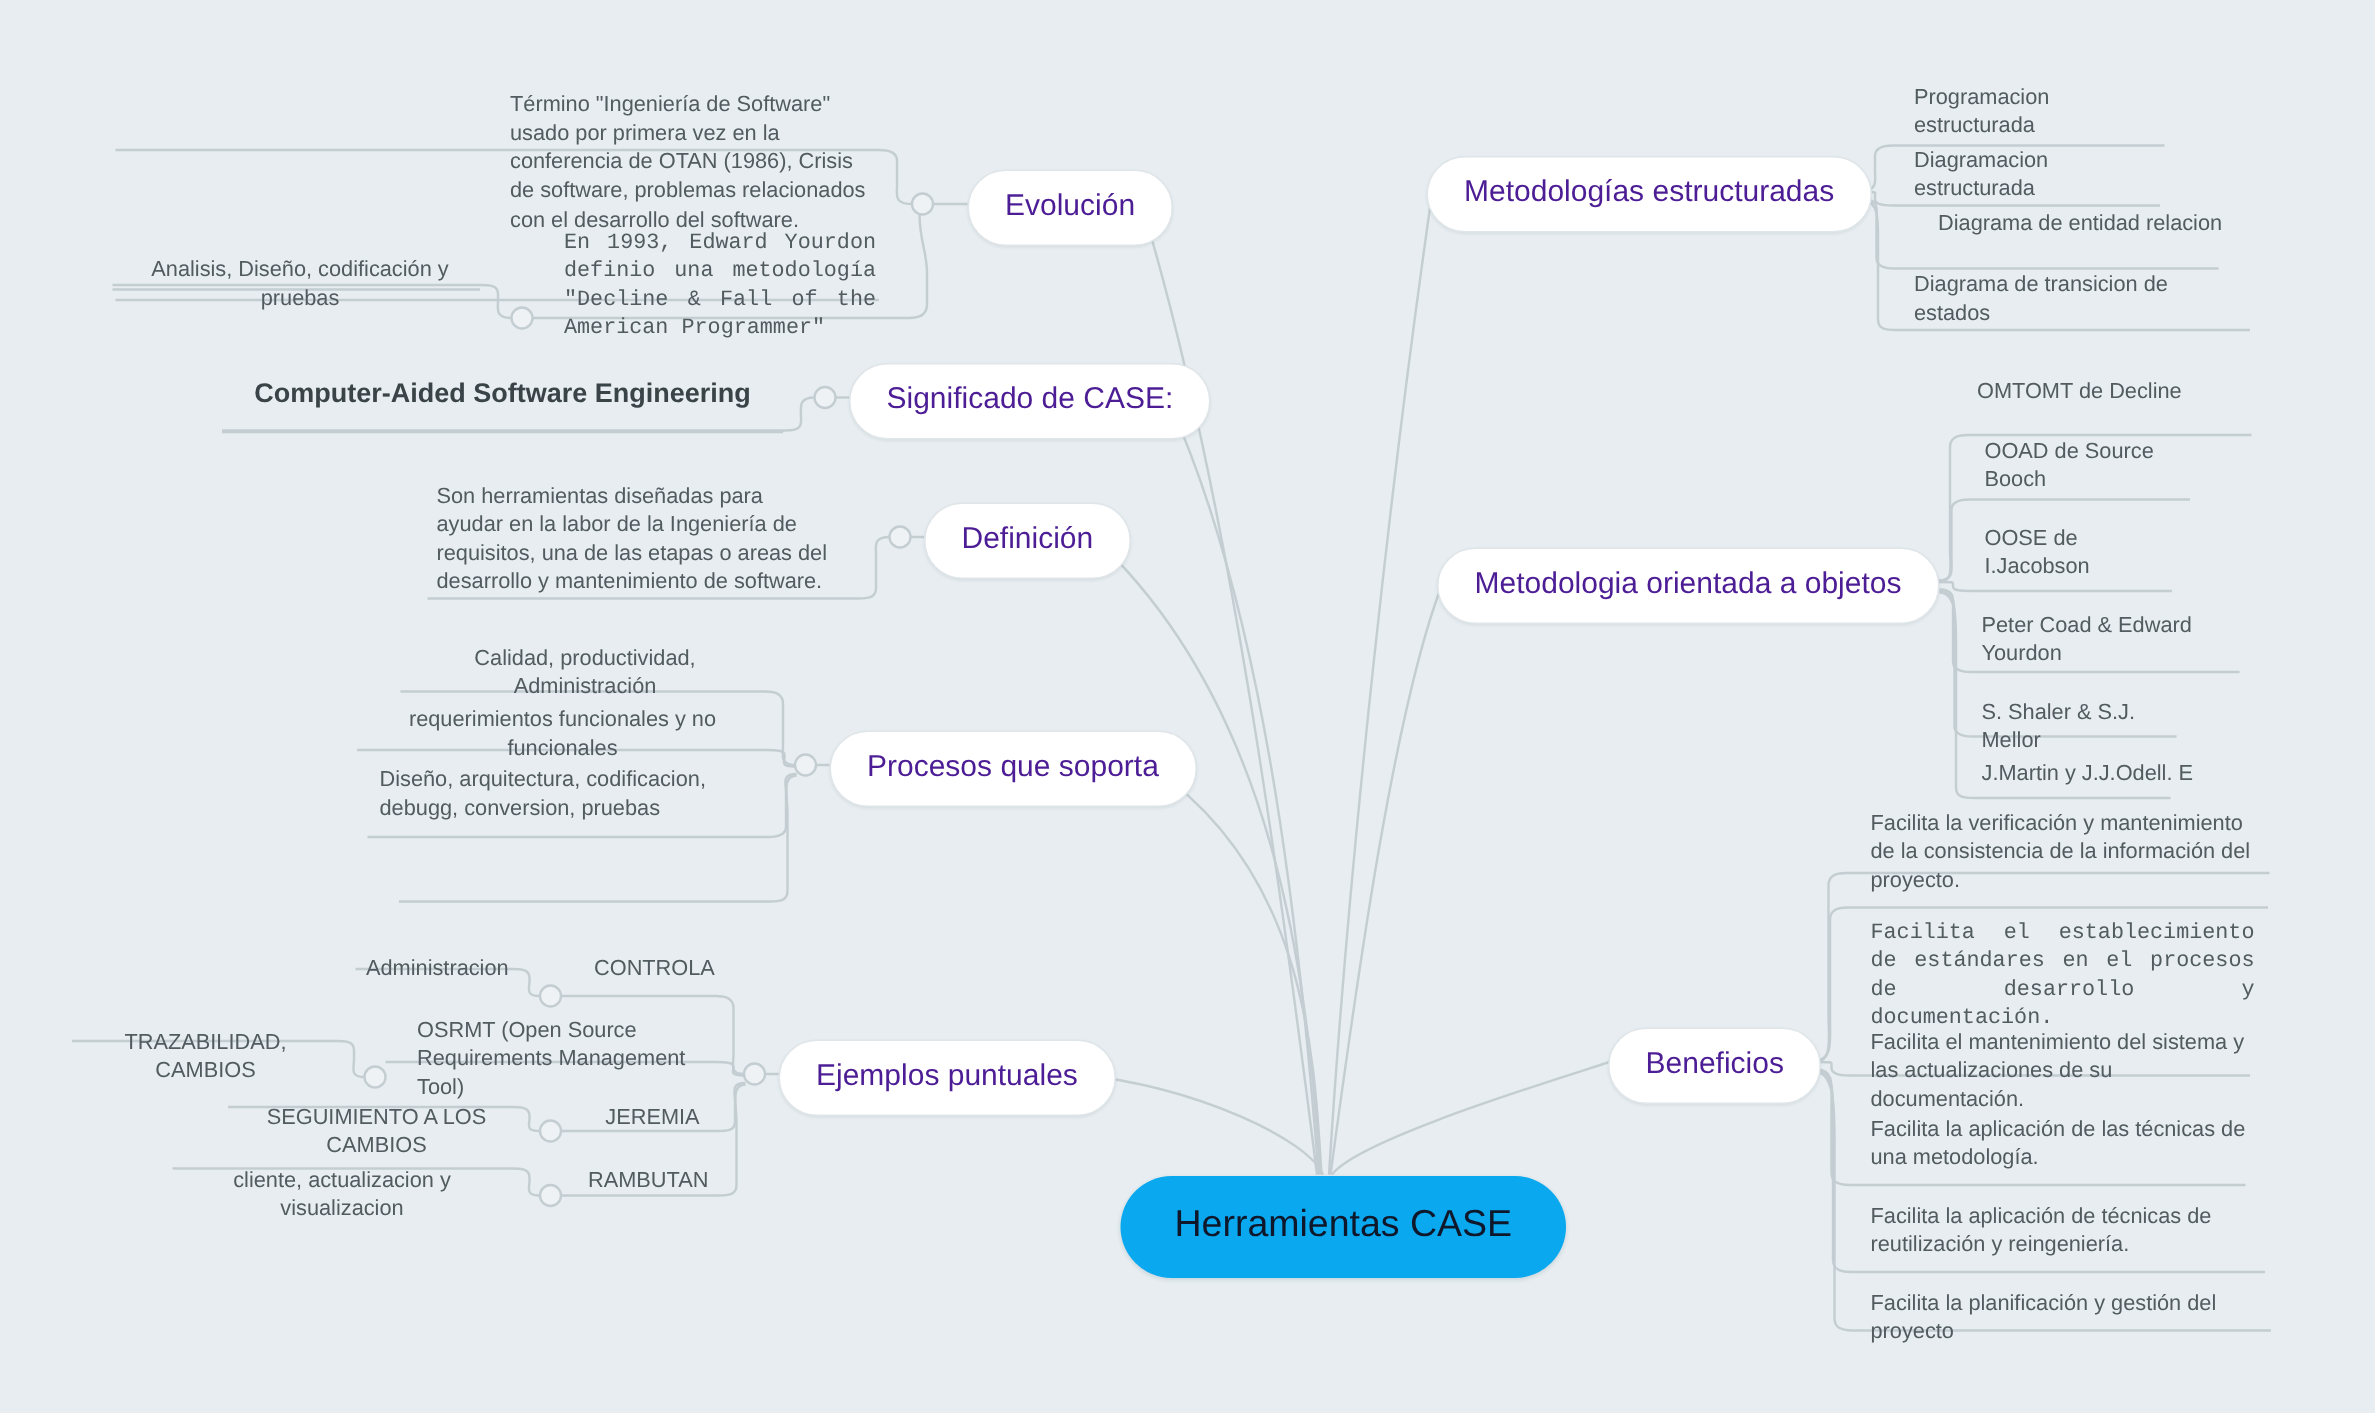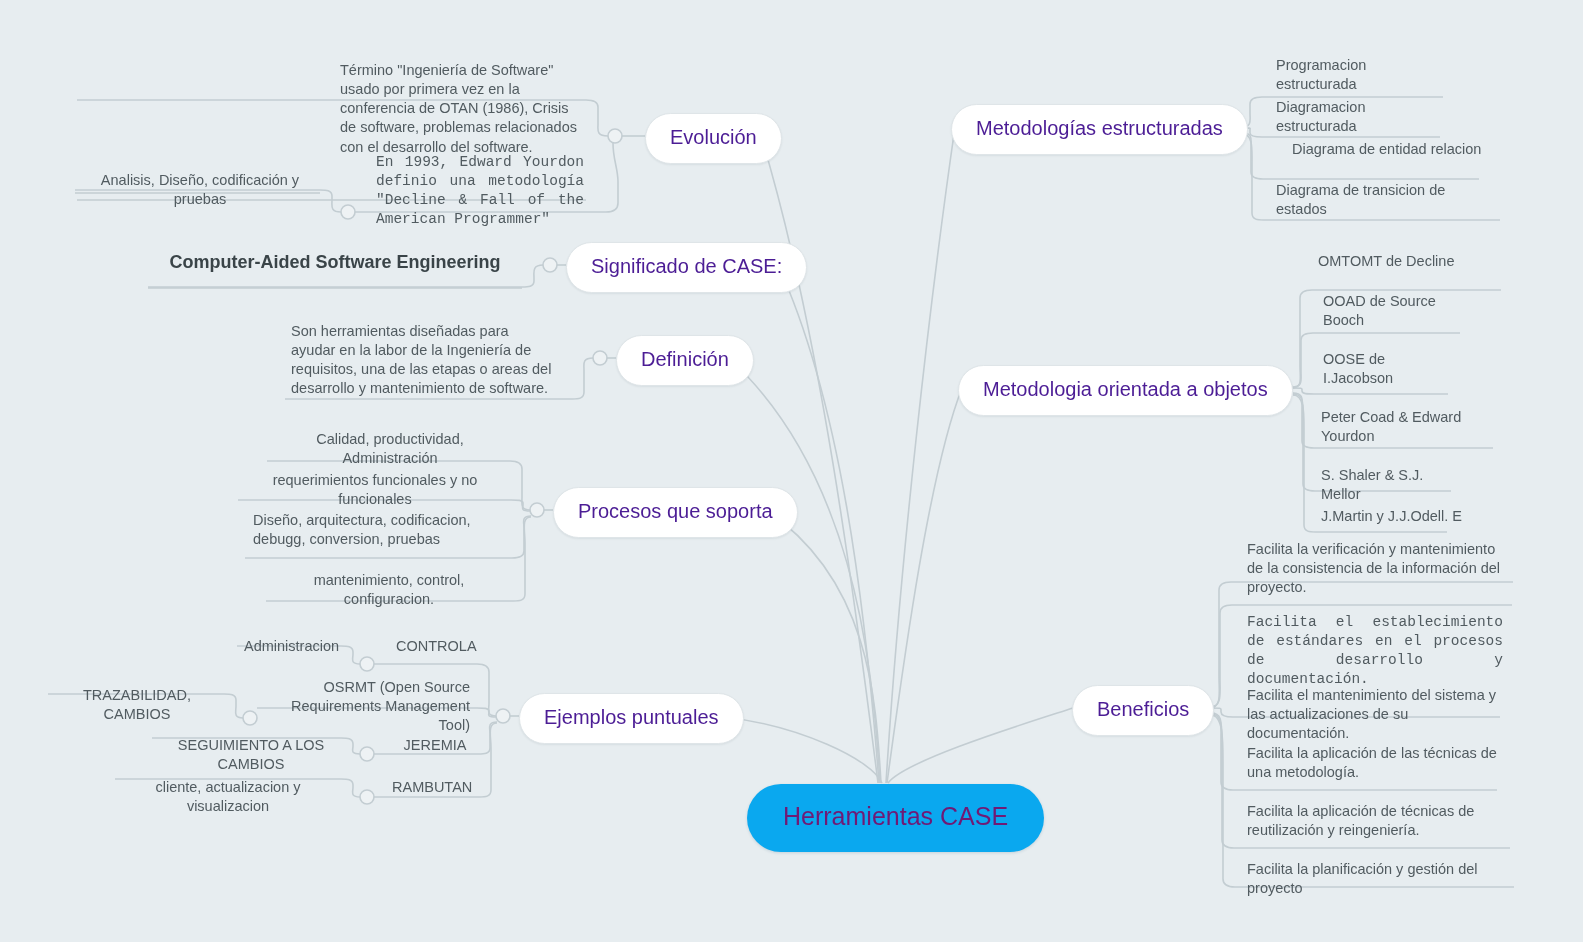--- a/index.html
+++ b/index.html
@@ -45,21 +45,21 @@
     font-size: 20px;
     line-height: 1.25;
     padding: 11px 24px 13px 24px;
     white-space: nowrap;
     text-align: left;
   }
   .root {
     background: #0aa8ef;
     border: none;
     border-radius: 34px;
-    color: #701a75;
+    color: #0f172a;
     font-size: 25px;
     padding: 18px 36px 21px 36px;
     box-shadow: 0 1px 3px rgba(40,90,120,0.18);
     white-space: nowrap;
     text-align: right;
   }
   .leaf {
     color: #515b60;
     font-size: 14.5px;
     line-height: 1.32;
@@ -210,26 +210,25 @@
   <div class="node leaf bold ta-center" style="left:150px; top:251px; width:370px;">Computer-Aided Software Engineering</div>
 
   <div class="node leaf ta-left" style="left:287px; top:322px; width:270px;">Son herramientas diseñadas para ayudar en la labor de la Ingeniería de requisitos, una de las etapas o areas del desarrollo y mantenimiento de software.</div>
 
   <div class="node leaf ta-center" style="left:270px; top:430px; width:240px;">Calidad, productividad, Administración</div>
 
   <div class="node leaf ta-center" style="left:240px; top:471px; width:270px;">requerimientos funcionales y no funcionales</div>
 
   <div class="node leaf ta-left" style="left:249px; top:511px; width:258px;">Diseño, arquitectura, codificacion, debugg, conversion, pruebas</div>
 
-  <div class="node leaf ta-center" style="left:268px; top:571px; width:242px;">mantenimiento, control, configuracion.</div>
 
   <div class="node leaf ta-center" style="left:392px; top:637px; width:82px;">CONTROLA</div>
   <div class="node leaf ta-center" style="left:240px; top:637px; width:97px;">Administracion</div>
 
-  <div class="node leaf ta-left" style="left:274px; top:678px; width:200px;text-align:right;">OSRMT (Open Source Requirements Management Tool)</div>
+  <div class="node leaf ta-left" style="left:274px; top:678px; width:200px;">OSRMT (Open Source Requirements Management Tool)</div>
   <div class="node leaf ta-center" style="left:52px; top:686px; width:170px;">TRAZABILIDAD, CAMBIOS</div>
 
   <div class="node leaf ta-center" style="left:396px; top:736px; width:78px;">JEREMIA</div>
   <div class="node leaf ta-center" style="left:156px; top:736px; width:190px;">SEGUIMIENTO A LOS CAMBIOS</div>
 
   <div class="node leaf ta-center" style="left:388px; top:778px; width:88px;">RAMBUTAN</div>
   <div class="node leaf ta-center" style="left:118px; top:778px; width:220px;">cliente, actualizacion y visualizacion</div>
 
   <div class="node leaf ta-left" style="left:1272px; top:56px; width:180px;">Programacion estructurada</div>
 

